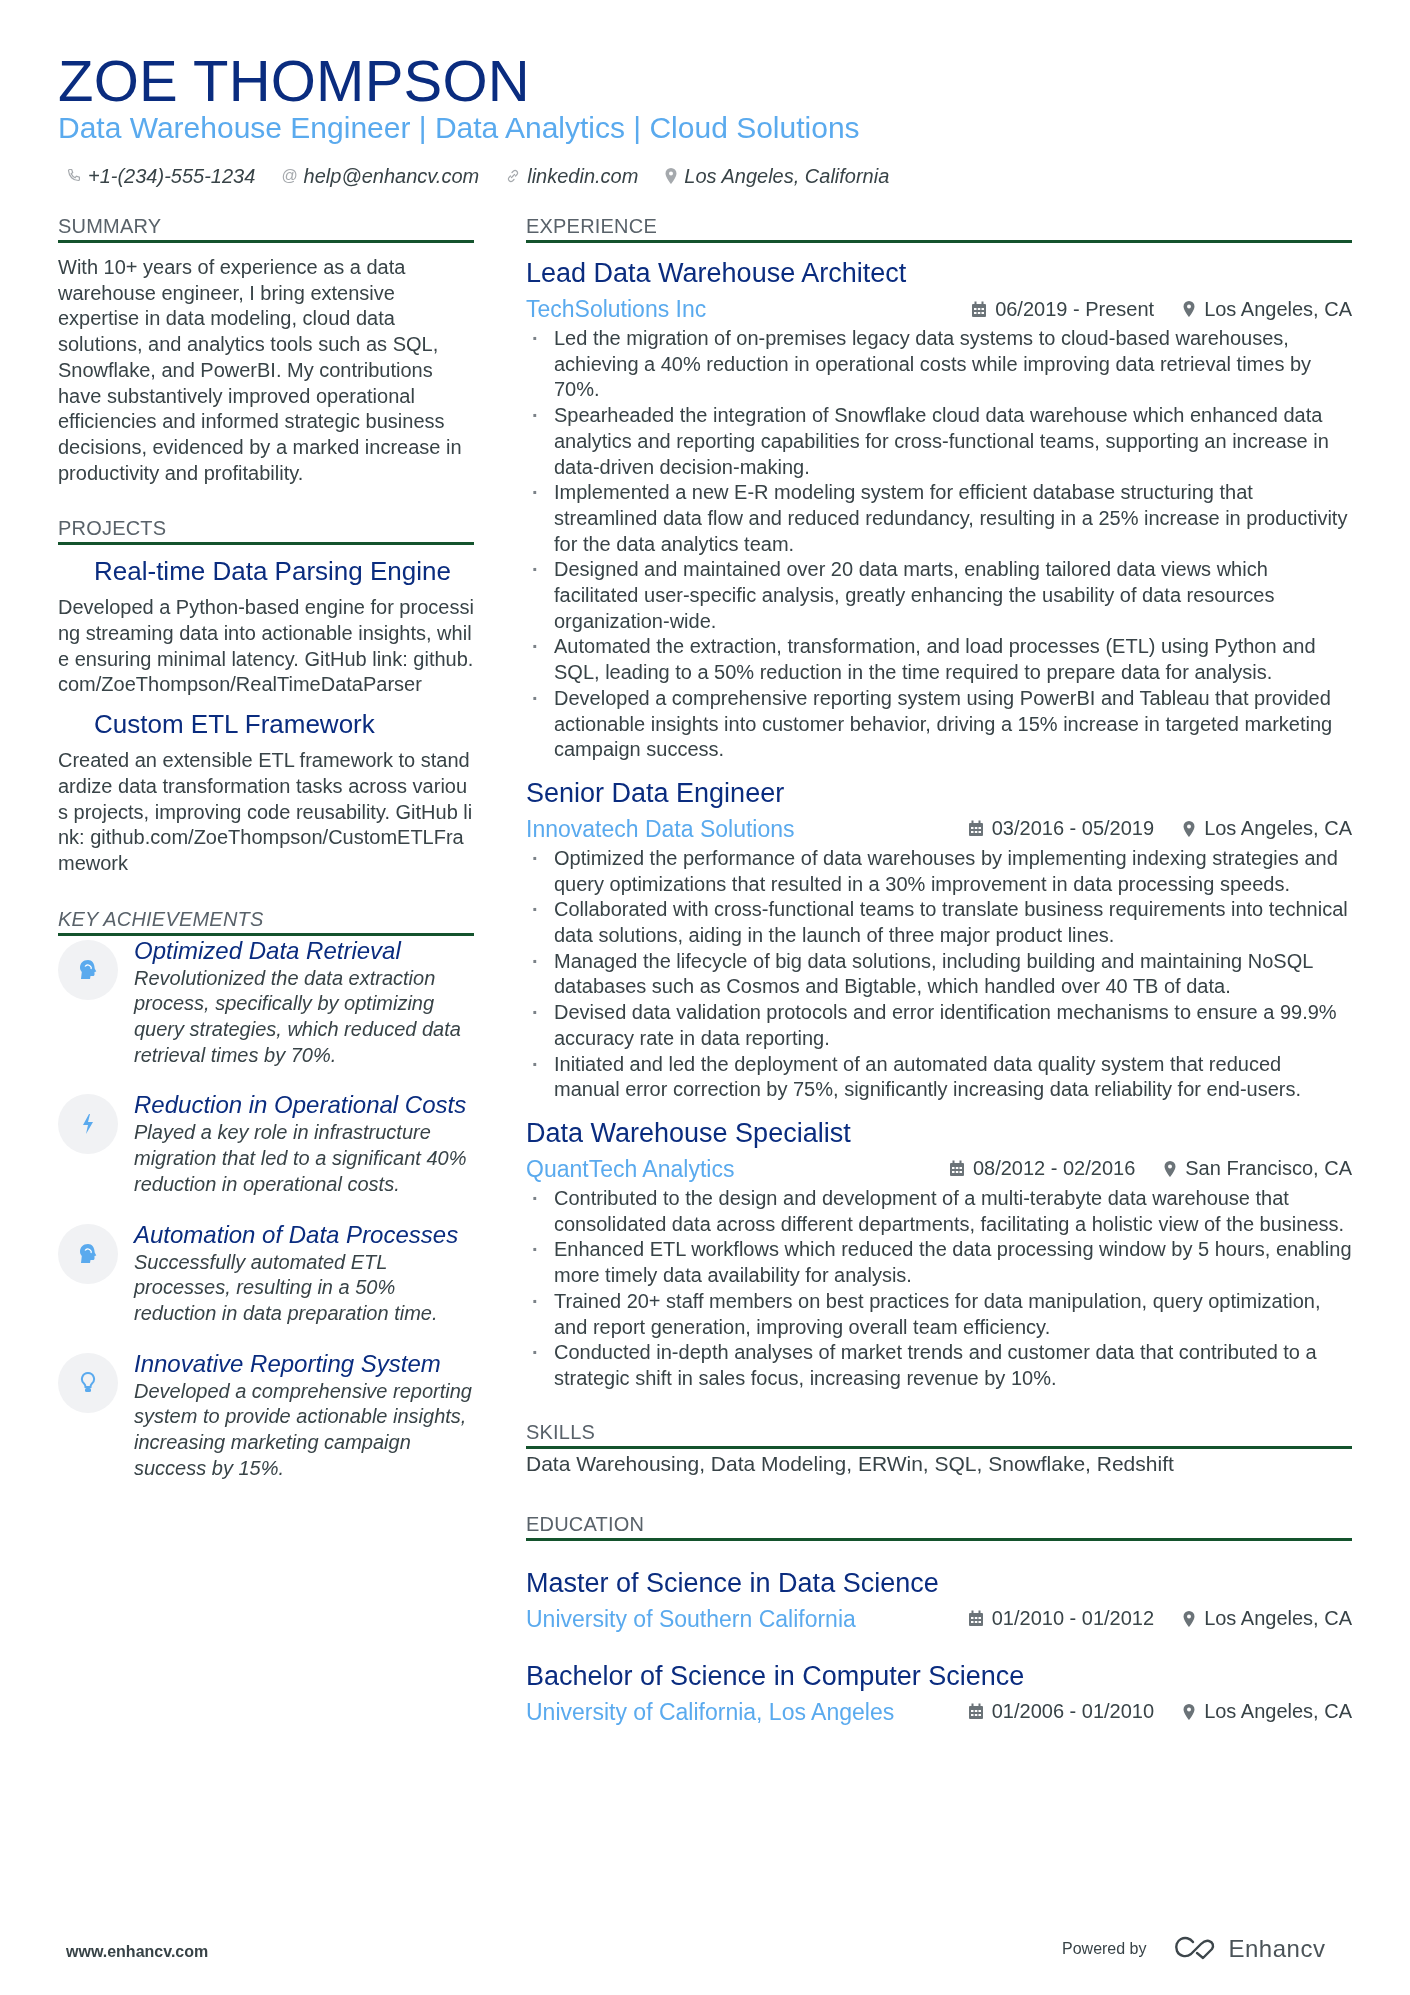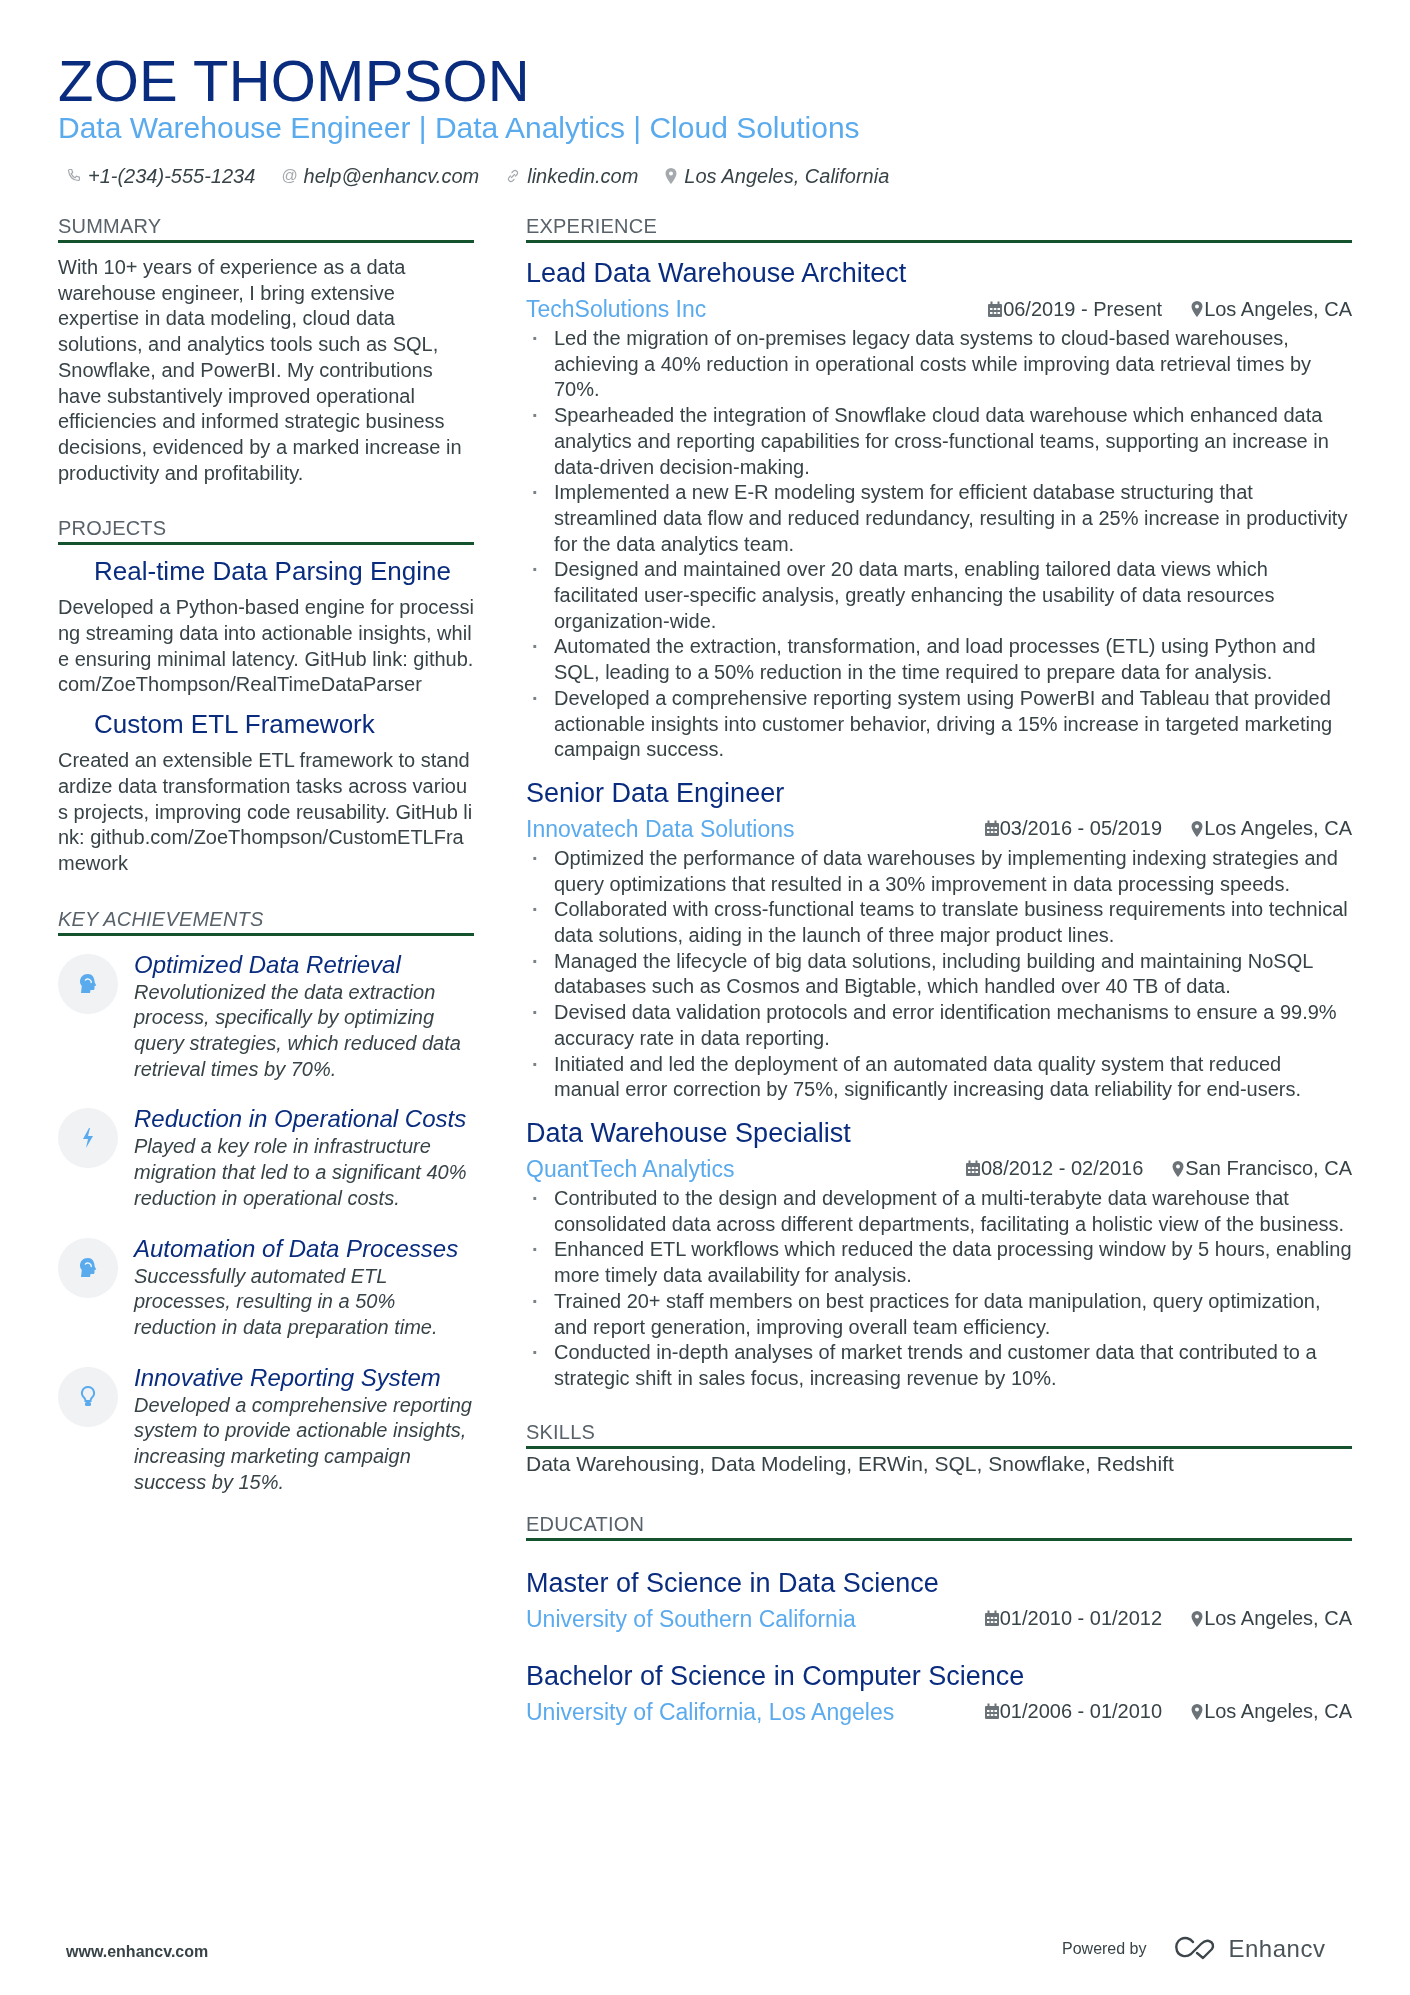--- a/index.html
+++ b/index.html
@@ -16,30 +16,30 @@
   .col-right { position: absolute; left: 526px; top: 214px; width: 826px; }
 
   .sec-title { font-size: 20px; line-height: 24px; color: #59626a; text-transform: uppercase; letter-spacing: 0.2px; padding-bottom: 2px; border-bottom: 3px solid #14532d; }
 
   .para { font-size: 20px; line-height: 25.7px; color: #384347; }
   .summary-text { margin-top: 12px; }
 
   .proj-title { font-size: 26px; line-height: 32px; color: #0a2c7f; margin-top: 10px; margin-left: 36px; }
   .proj-desc { margin-top: 8px; word-break: break-all; }
 
-  .ach { display: flex; margin-top: 14px; }
+  .ach { display: flex; }
   .ach .circle { width: 60px; height: 60px; border-radius: 50%; background: #f1f2f4; flex: 0 0 60px; display: flex; align-items: center; justify-content: center; margin-right: 16px; margin-top: 4px; }
   .ach .body { flex: 1; }
   .ach-title { font-size: 24px; line-height: 30px; color: #0a2c7f; }
 
   .job { margin-top: 14px; }
   .job-title { font-size: 27px; line-height: 33px; color: #0a2c7f; }
   .job-meta { display: flex; align-items: center; margin-top: 4px; height: 30px; }
   .company { font-size: 23px; line-height: 30px; color: #5aaaee; flex: 1; }
-  .meta-item { display: flex; align-items: center; gap: 0; font-size: 20px; color: #384347; margin-left: 28px; }
+  .meta-item { display: flex; align-items: center; gap: 8px; font-size: 20px; color: #384347; margin-left: 28px; }
   .meta-item .ic { display: inline-flex; }
   .bullets { list-style: none; margin-top: 2px; }
   .bullets li { position: relative; padding-left: 28px; font-size: 20px; line-height: 25.7px; color: #384347; }
   .bullets li::before { content: "·"; position: absolute; left: 6px; top: 0; color: #7b8288; font-weight: bold; }
 
   .skills-sec { margin-top: 28px; }
   .skills-text { margin-top: 1px; font-size: 21px; line-height: 28px; color: #384347; }
   .edu-sec { margin-top: 34px; }
   .edu { margin-top: 26px; }
 

